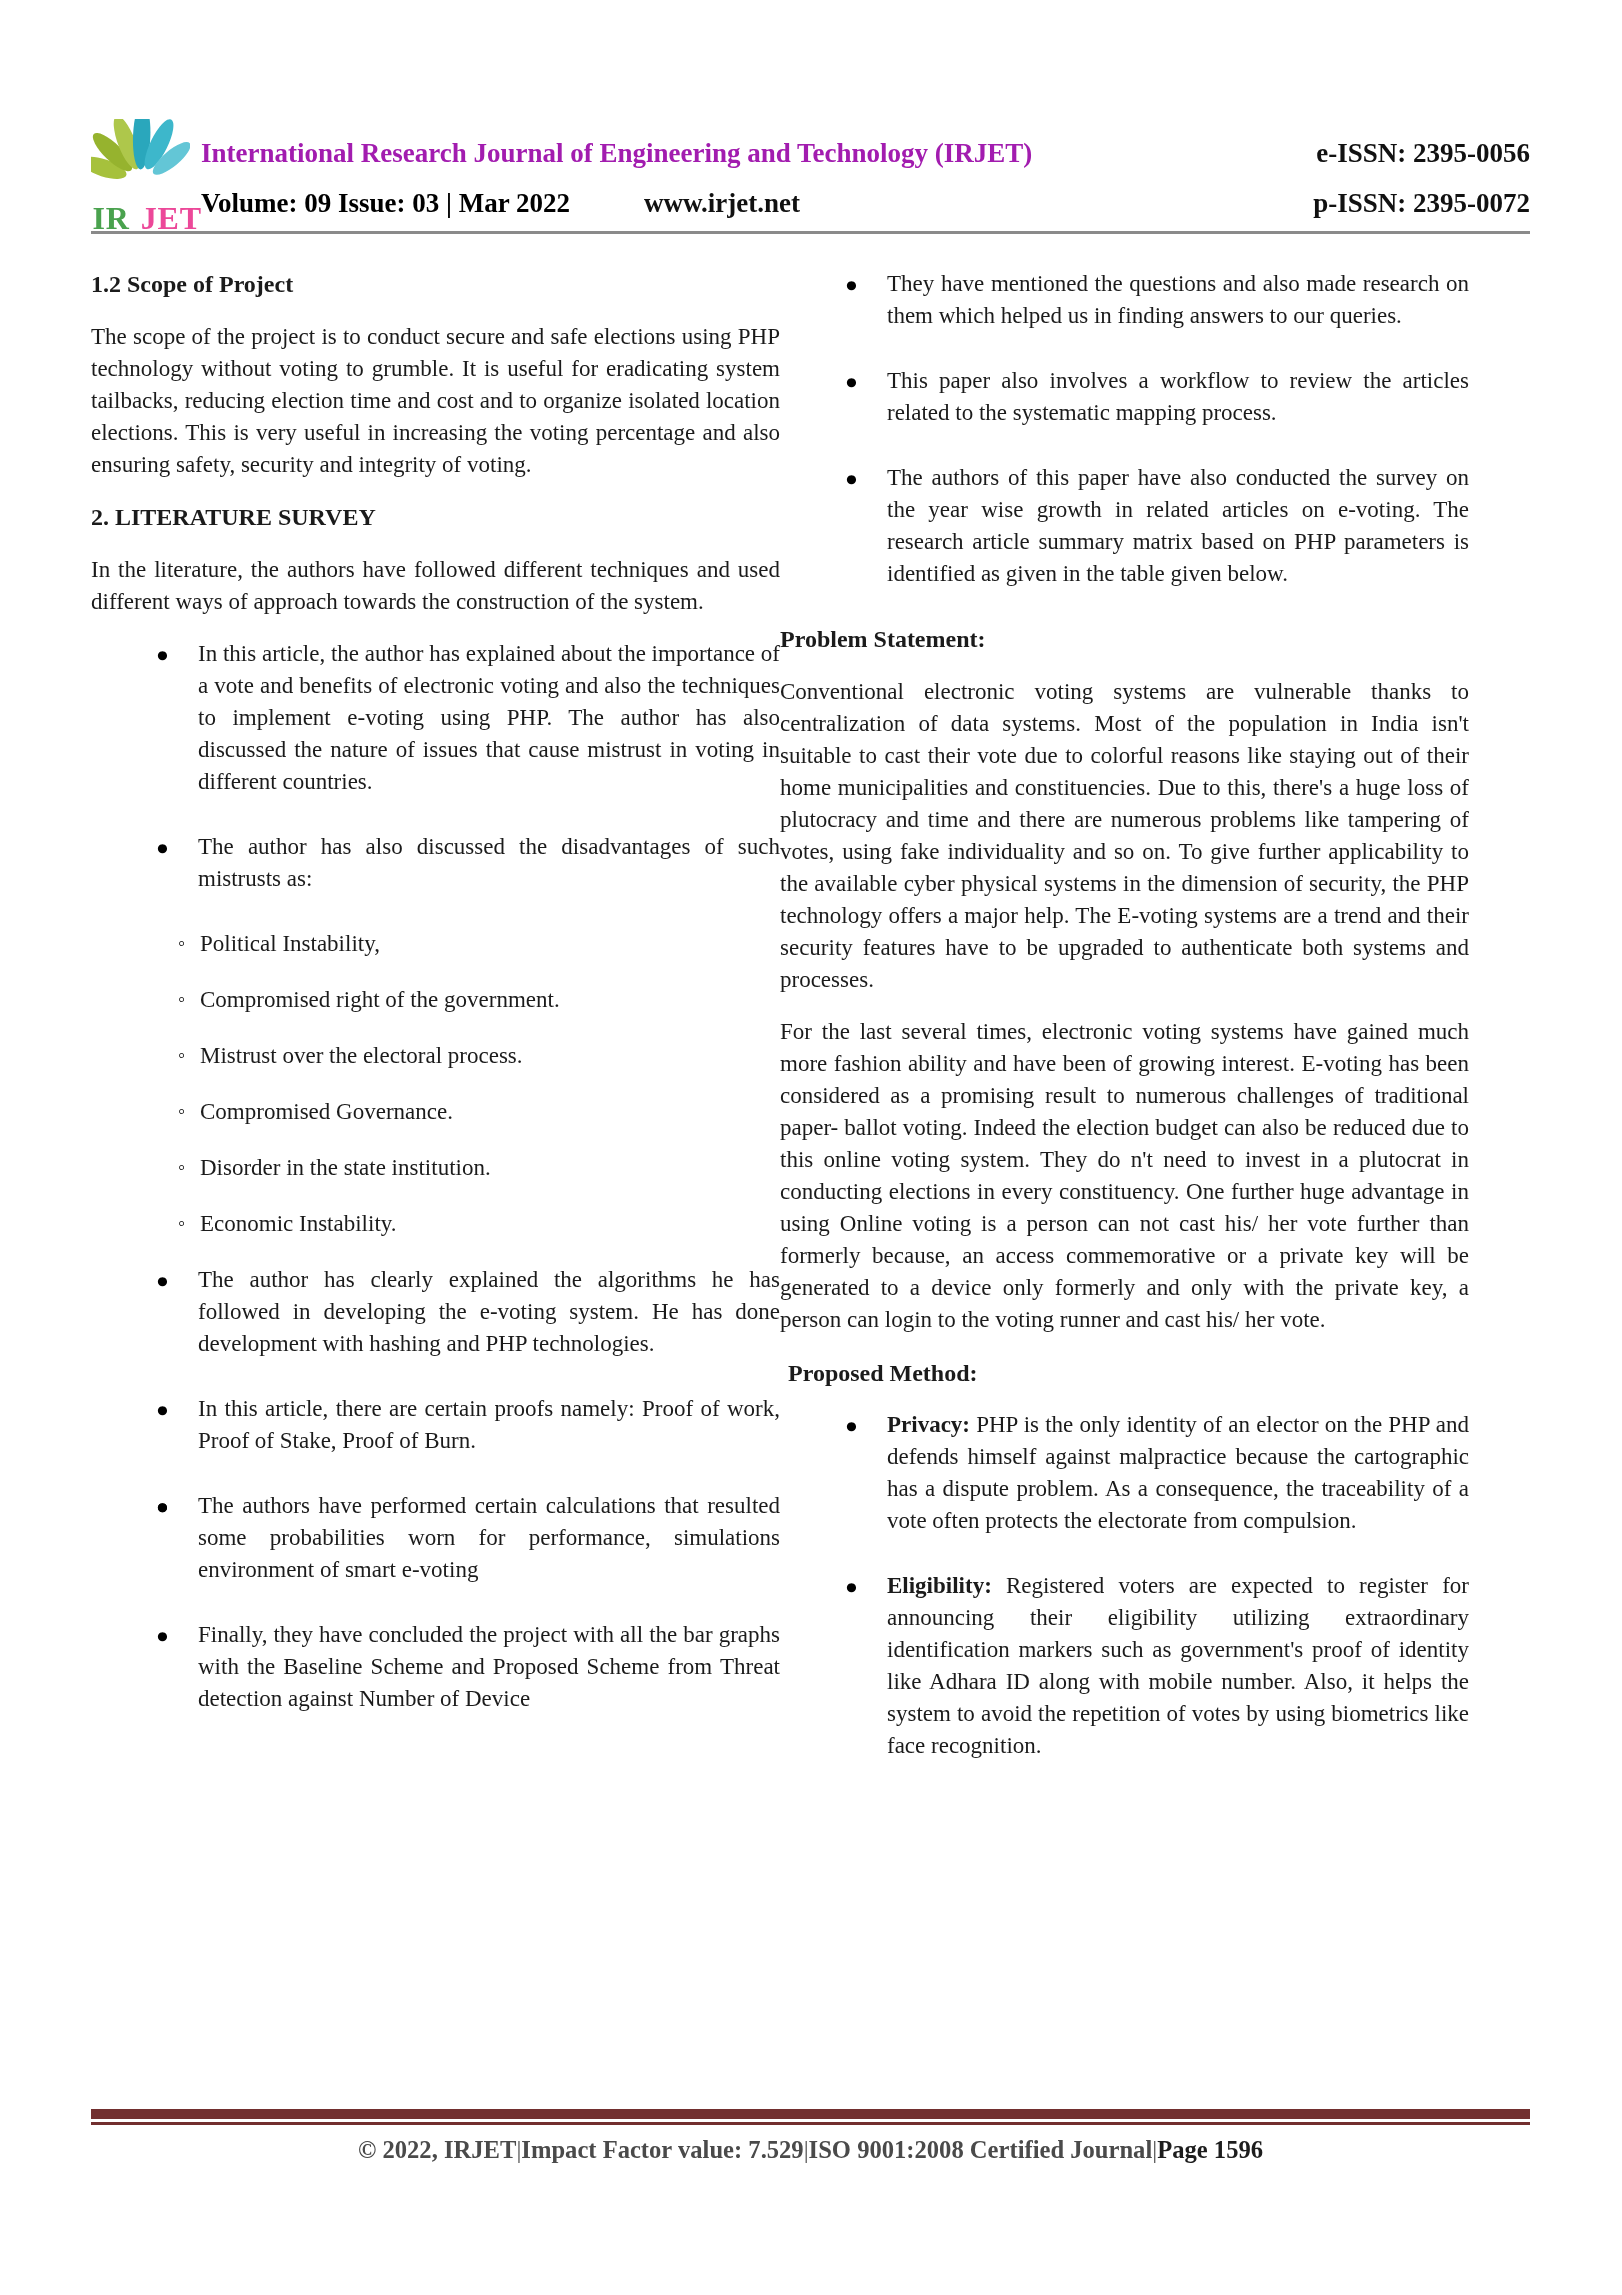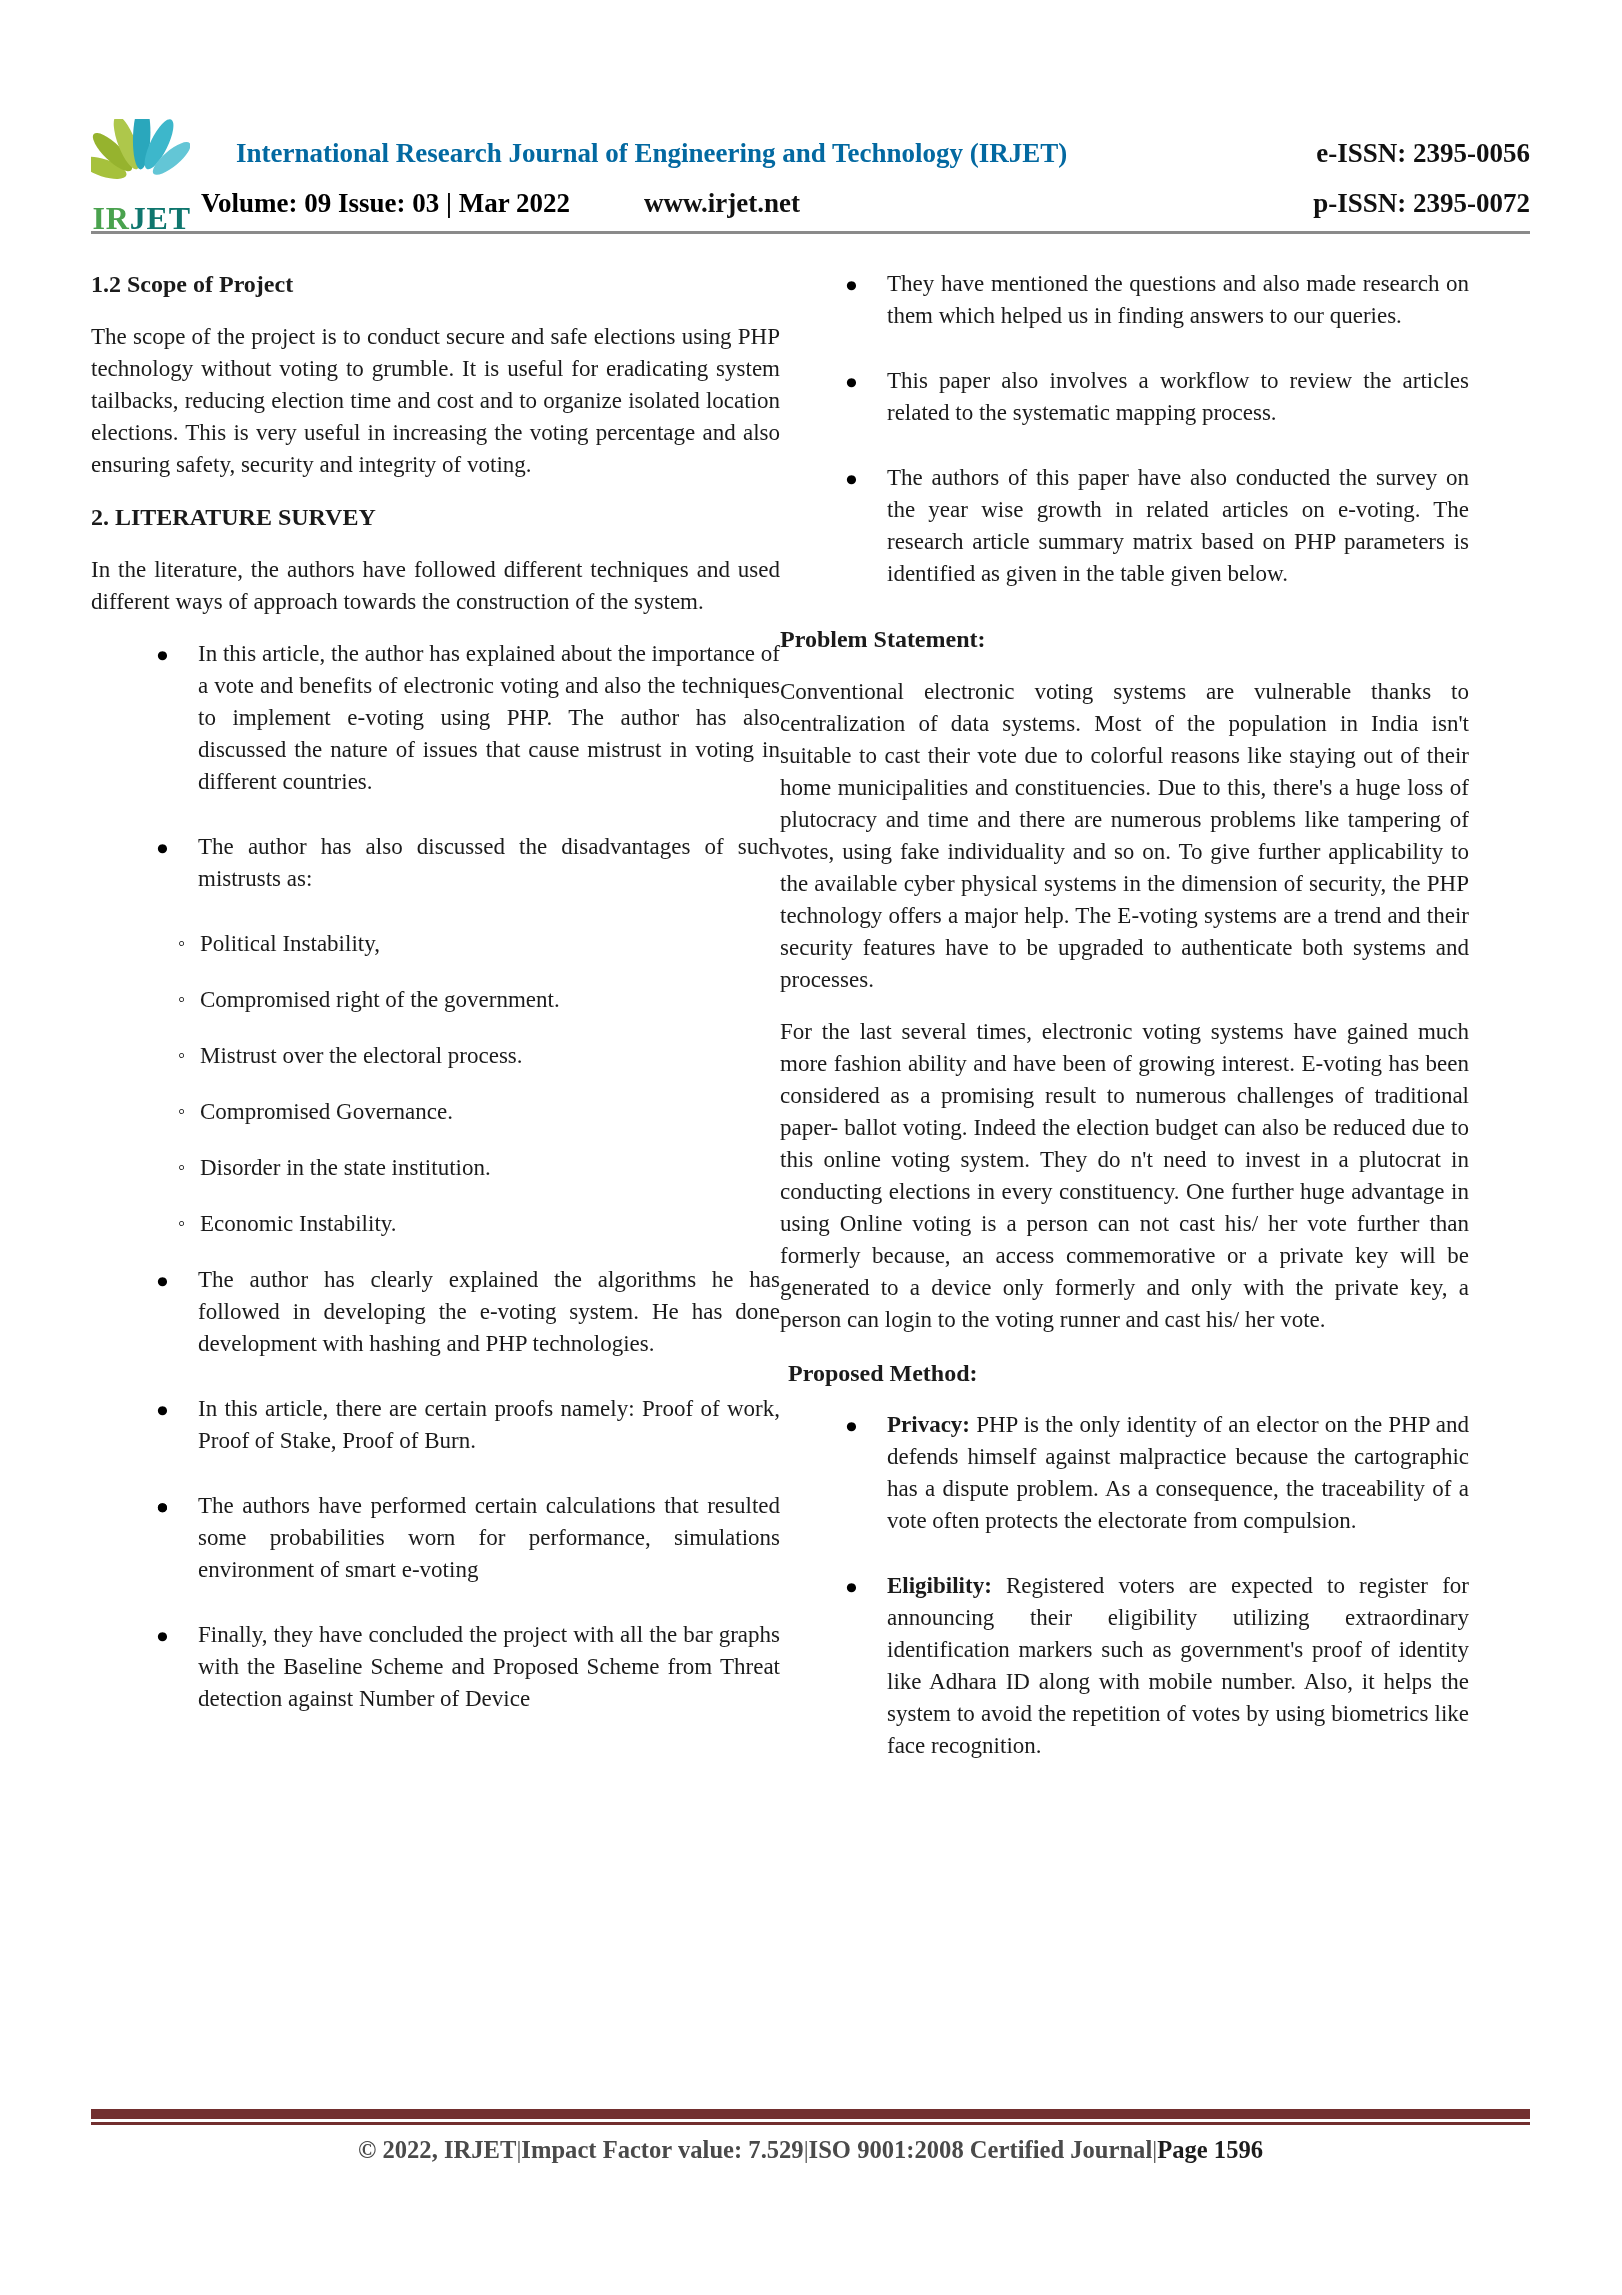--- a/index.html
+++ b/index.html
@@ -16,21 +16,21 @@
   .header{
     position:absolute;
     top:119px;left:91px;right:93px;
     display:flex;
     align-items:flex-start;
   }
   .logo{width:99px;flex:0 0 99px;}
   .head-main{flex:1;padding-top:19px;}
   .head-row1{display:flex;justify-content:space-between;align-items:baseline;padding-left:11px;}
   .head-row2{display:grid;grid-template-columns:1fr 1fr 1fr;align-items:baseline;margin-top:19px;padding-left:11px;}
-  .journal-title{font-weight:bold;font-size:27px;color:#0369a1;margin-left:35px;}
+  .journal-title{font-weight:bold;font-size:27px;color:#a21caf;}
   .issn{font-weight:bold;font-size:27px;color:#111;text-align:right;}
   .volume-line{font-weight:bold;font-size:27px;color:#000000;white-space:nowrap;}
   .website{font-weight:bold;font-size:27px;color:#111;}
   .header-rule{
     position:absolute;
     top:231px;left:91px;right:93px;
     border-top:3.2px solid #8a8a8a;
   }
   
   .columns{
@@ -62,21 +62,21 @@
   .footer-text{
     position:absolute;left:91px;right:93px;top:2136px;
     display:flex;justify-content:center;align-items:baseline;
     font-size:24.6px;font-weight:bold;color:#4a4a4a;white-space:nowrap;
   }
   .footer-text .sep{font-weight:normal;color:#555;}
   .footer-text .page-num{color:#1d1d1d;}
   
   .logo-word{font-weight:bold;font-size:32px;letter-spacing:0.8px;margin-top:-4.8px;padding-left:1.6px;}
   .logo-ir{color:#4aa24e;}
-  .logo-jet{color:#0f766e;}
+  .logo-jet{color:#ec4899;margin-left:11px;}
 </style>
 </head>
 <body>
 
 <div class="page">
 
   <div class="header">
     <div class="logo">
       <svg width="99" height="82" viewBox="0 0 125 104">
         <ellipse cx="16" cy="62" rx="11" ry="30" transform="rotate(-72 16 62)" fill="#a6c13c"></ellipse>

